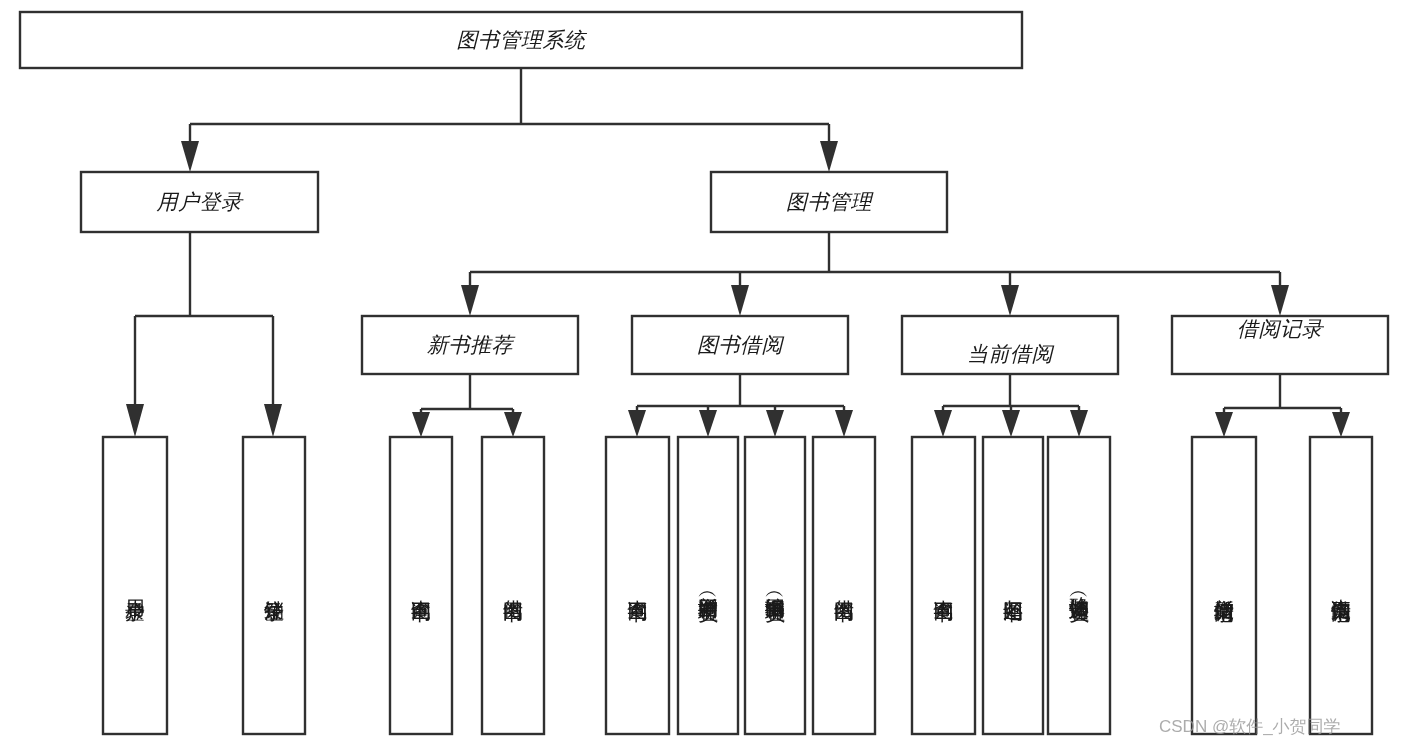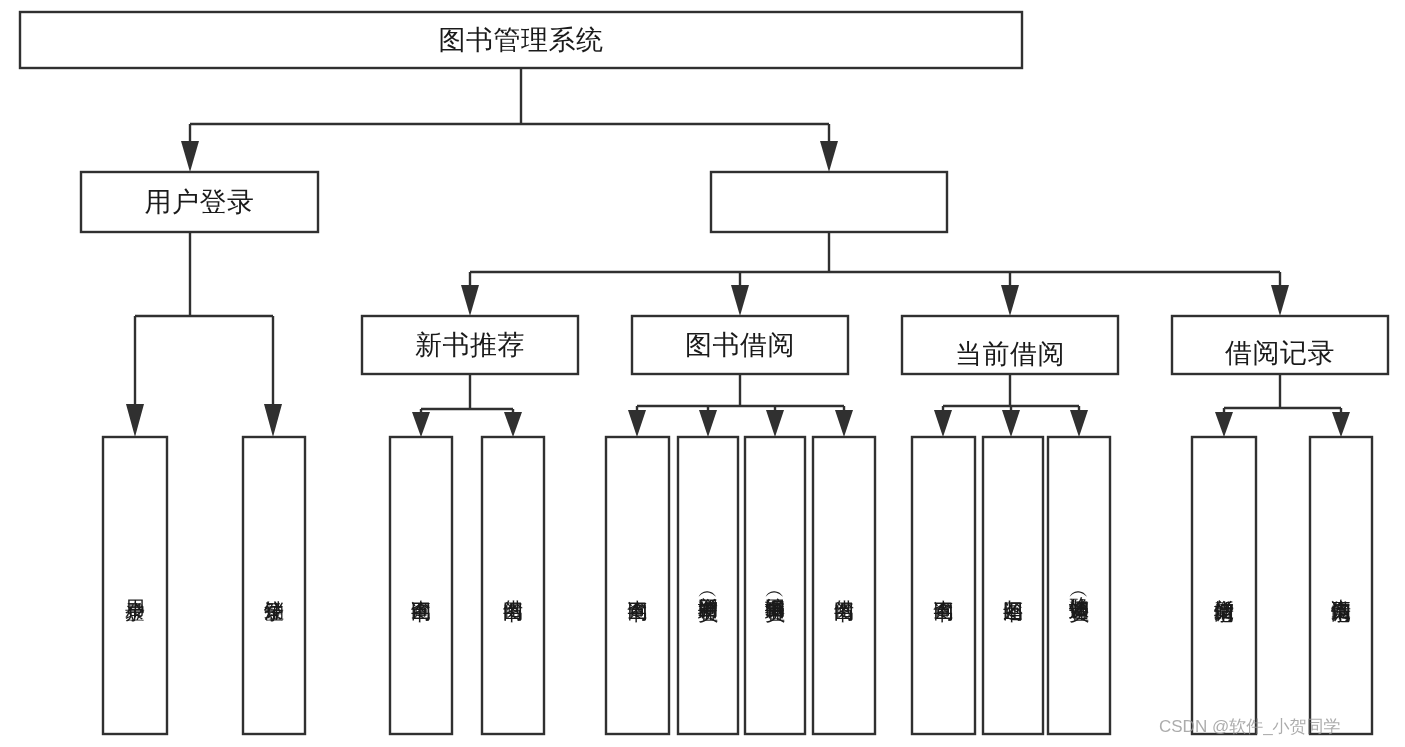--- a/index.html
+++ b/index.html
@@ -41,24 +41,25 @@
   .edge-head {
     fill: #303030;
     stroke: none;
   }
   .node-label-h {
     position: absolute;
     display: flex;
     align-items: center;
     justify-content: center;
     color: #1a1a1a;
-    font-size: 27px;
+    font-size: 21px;
     letter-spacing: 0.5px;
     white-space: nowrap;
     pointer-events: none;
+    font-style: italic;
   }
   .node-label-v {
     position: absolute;
     display: flex;
     align-items: center;
     justify-content: center;
     color: #1a1a1a;
     font-size: 20px;
     line-height: 1.04;
     writing-mode: vertical-rl;
@@ -181,25 +182,26 @@
     <rect class="node-box" x="912" y="437" width="63" height="297"></rect>
     <rect class="node-box" x="983" y="437" width="60" height="297"></rect>
     <rect class="node-box" x="1048" y="437" width="62" height="297"></rect>
     <rect class="node-box" x="1192" y="437" width="64" height="297"></rect>
     <rect class="node-box" x="1310" y="437" width="62" height="297"></rect>
   </svg>
 
   <div class="node-label-h" style="left:20px; top:12px; width:1002px; height:56px;">图书管理系统</div>
 
   <div class="node-label-h" style="left:81px; top:172px; width:237px; height:60px;">用户登录</div>
+  <div class="node-label-h" style="left:711px; top:172px; width:236px; height:60px;">图书管理</div>
 
   <div class="node-label-h" style="left:362px; top:316px; width:216px; height:58px;">新书推荐</div>
   <div class="node-label-h" style="left:632px; top:316px; width:216px; height:58px;">图书借阅</div>
   <div class="node-label-h" style="left:902px; top:316px; width:216px; height:76px;">当前借阅</div>
-  <div class="node-label-h" style="left:1172px; top:324px; width:216px; height:58px;">借阅记录</div>
+  <div class="node-label-h" style="left:1172px; top:300px; width:216px; height:58px;">借阅记录</div>
 
   <div class="node-label-v" style="left:103px; top:437px; width:64px; height:297px;">用户登录</div>
   <div class="node-label-v" style="left:243px; top:437px; width:62px; height:297px;">注销登录</div>
   <div class="node-label-v" style="left:390px; top:437px; width:62px; height:297px;">查询图书</div>
   <div class="node-label-v" style="left:482px; top:437px; width:62px; height:297px;">借阅图书</div>
   <div class="node-label-v" style="left:606px; top:437px; width:63px; height:297px;">查询图书</div>
   <div class="node-label-v" style="left:678px; top:437px; width:60px; height:297px;">新增图书（管理员）</div>
   <div class="node-label-v" style="left:745px; top:437px; width:60px; height:297px;">编辑图书（管理员）</div>
   <div class="node-label-v" style="left:813px; top:437px; width:62px; height:297px;">借阅图书</div>
   <div class="node-label-v" style="left:912px; top:437px; width:63px; height:297px;">查询图书</div>

